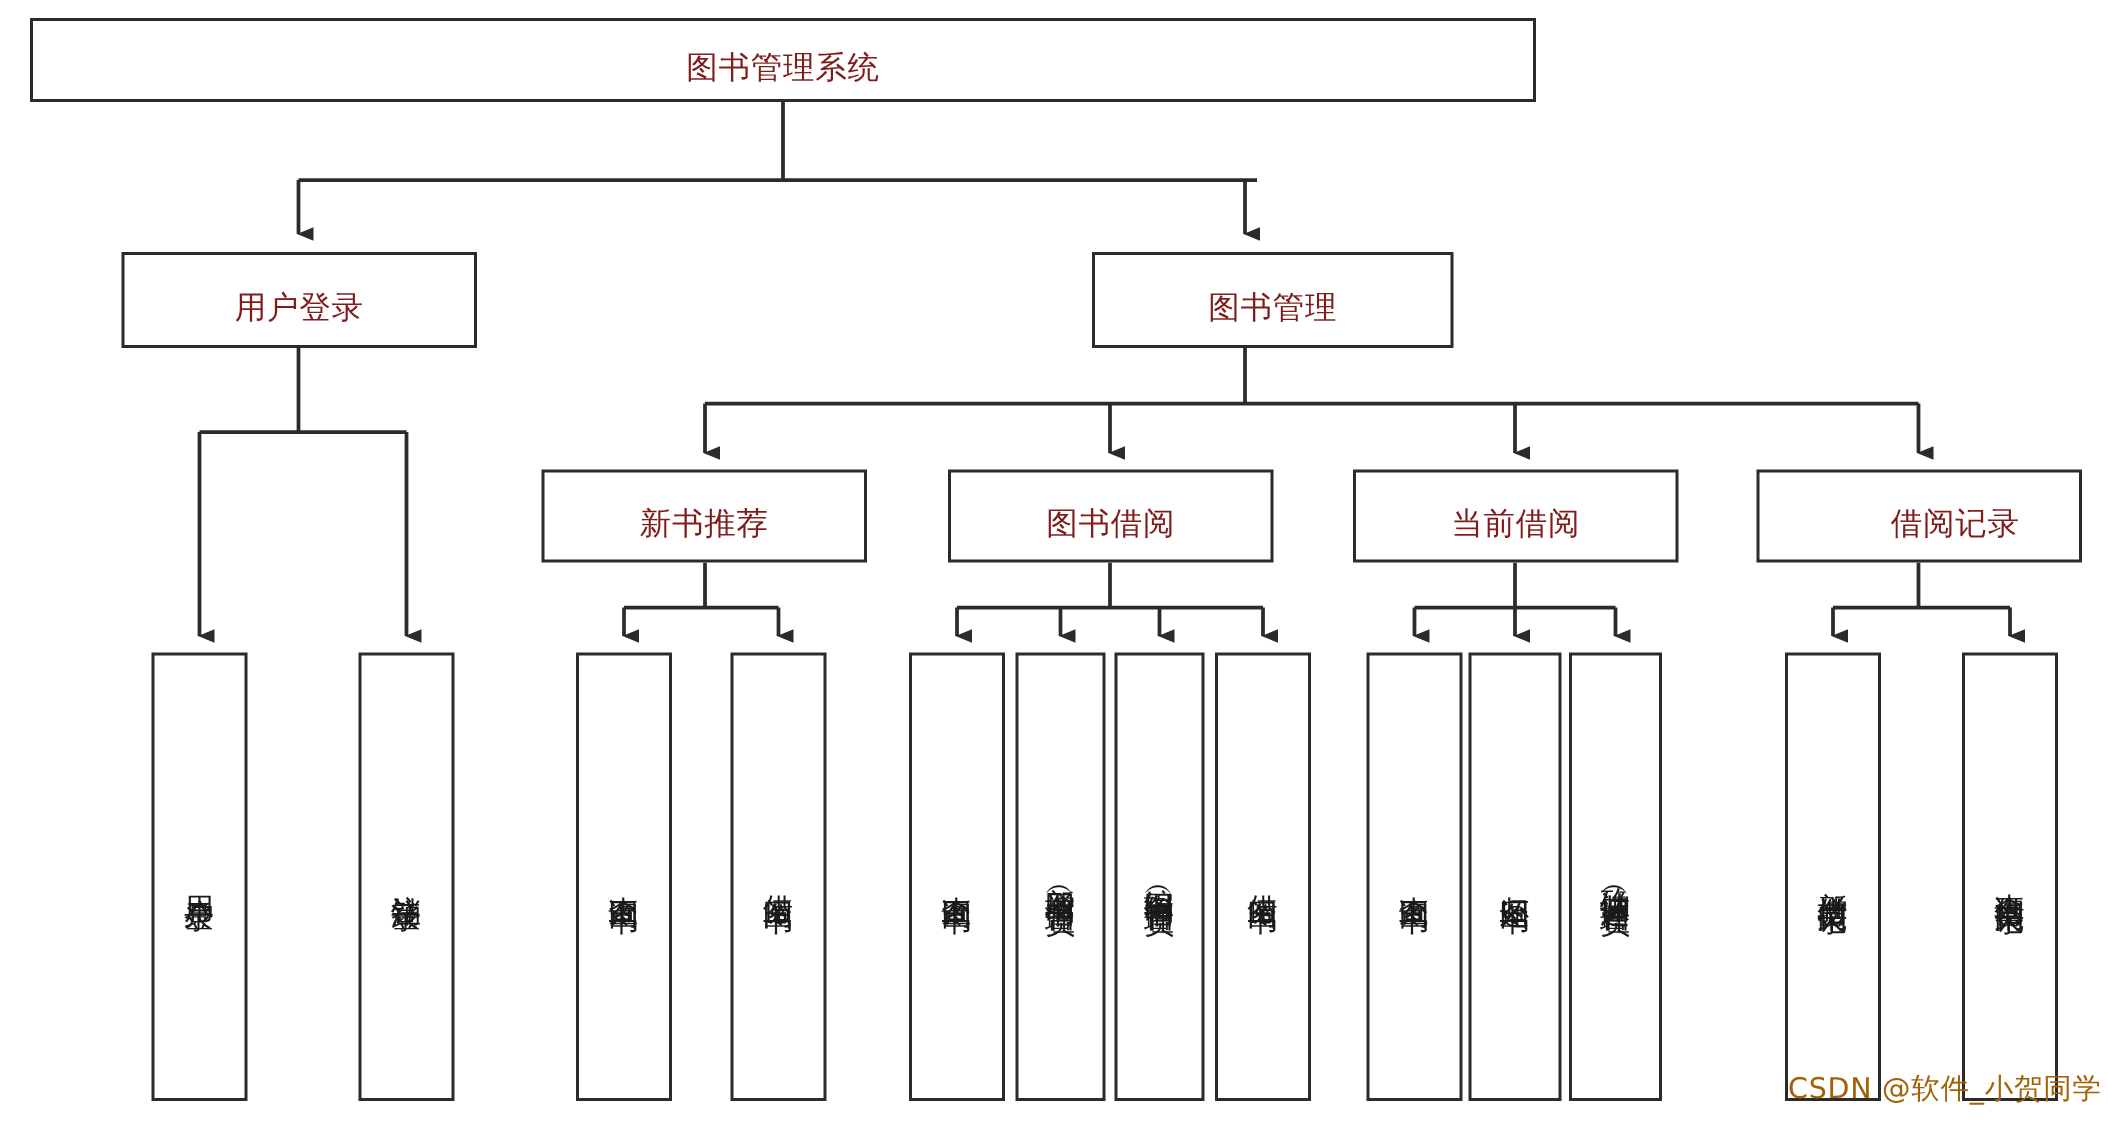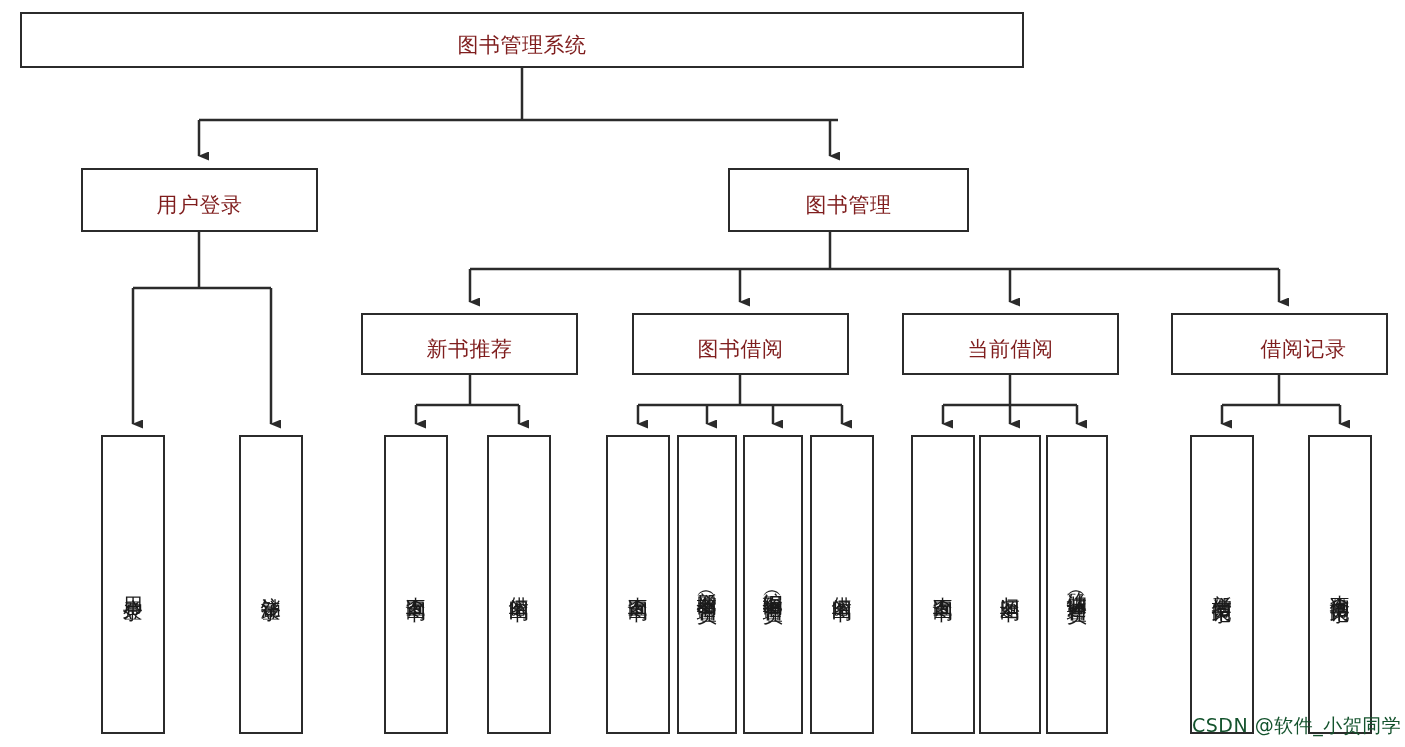--- a/index.html
+++ b/index.html
@@ -49,21 +49,21 @@
     color: #1a1a1a;
     writing-mode: vertical-rl;
     text-orientation: upright;
     letter-spacing: 2px;
     white-space: nowrap;
     max-height: 100%;
   }
   .watermark {
     position: absolute;
     font-size: 19px;
-    color: #14532d;
+    color: #a16207;
     white-space: nowrap;
     letter-spacing: 0.5px;
     pointer-events: none;
   }
 </style>
 </head>
 <body>
 
 <div id="diagram-root">
 

